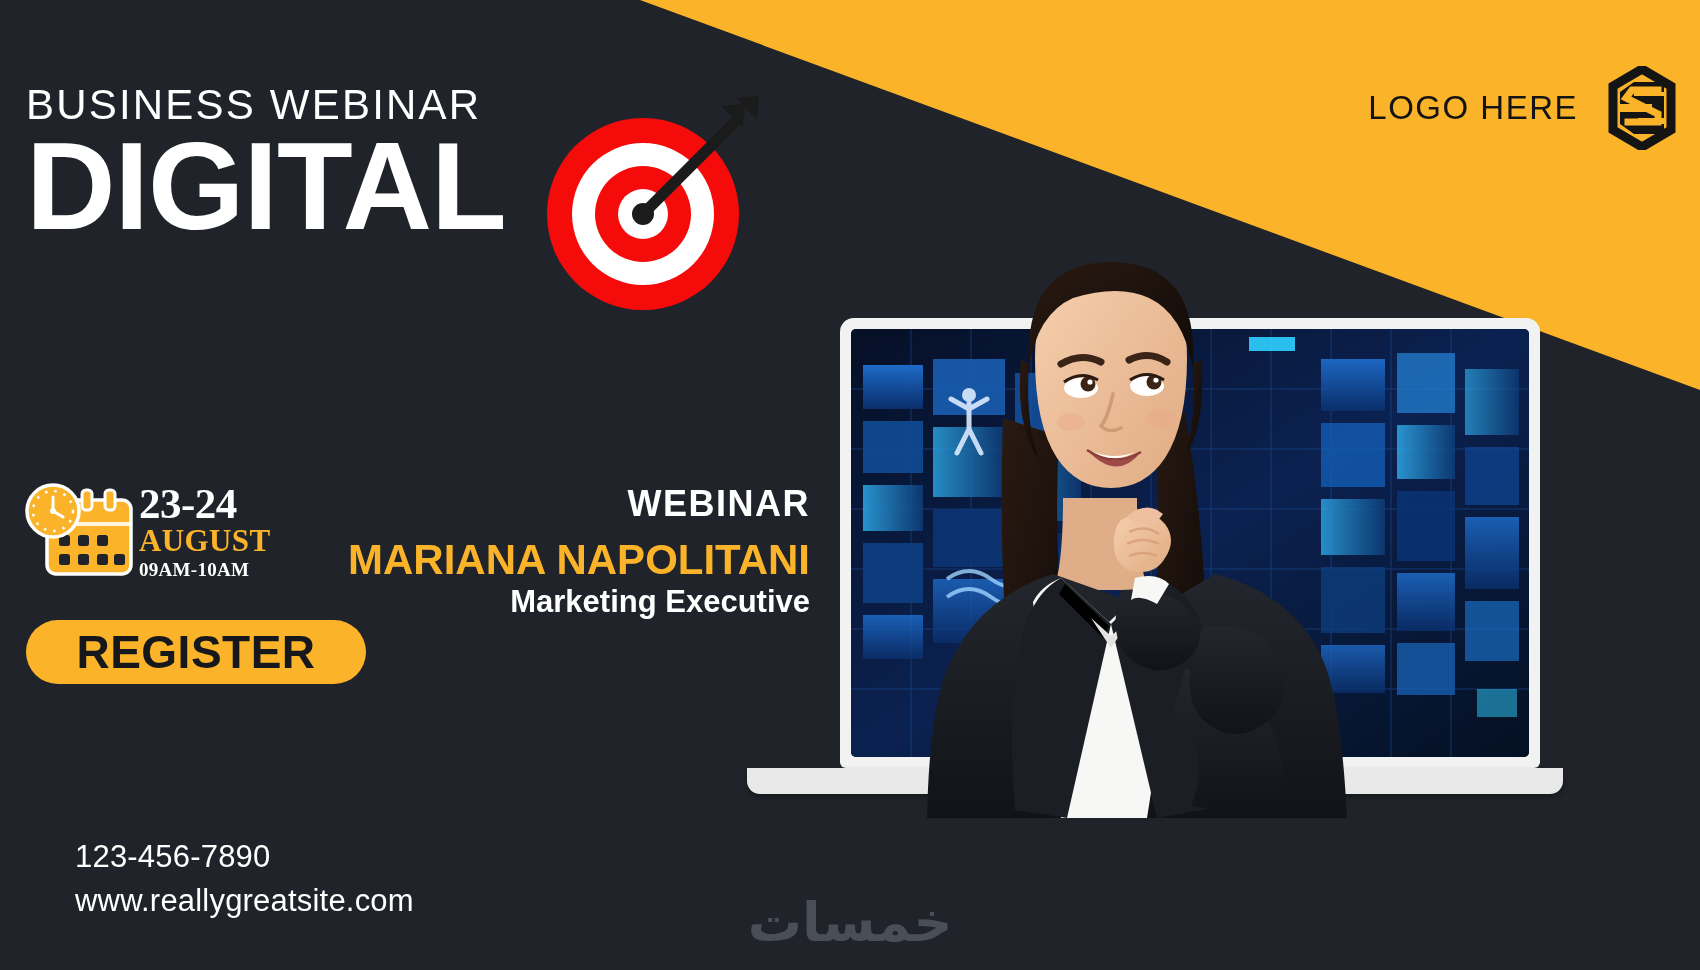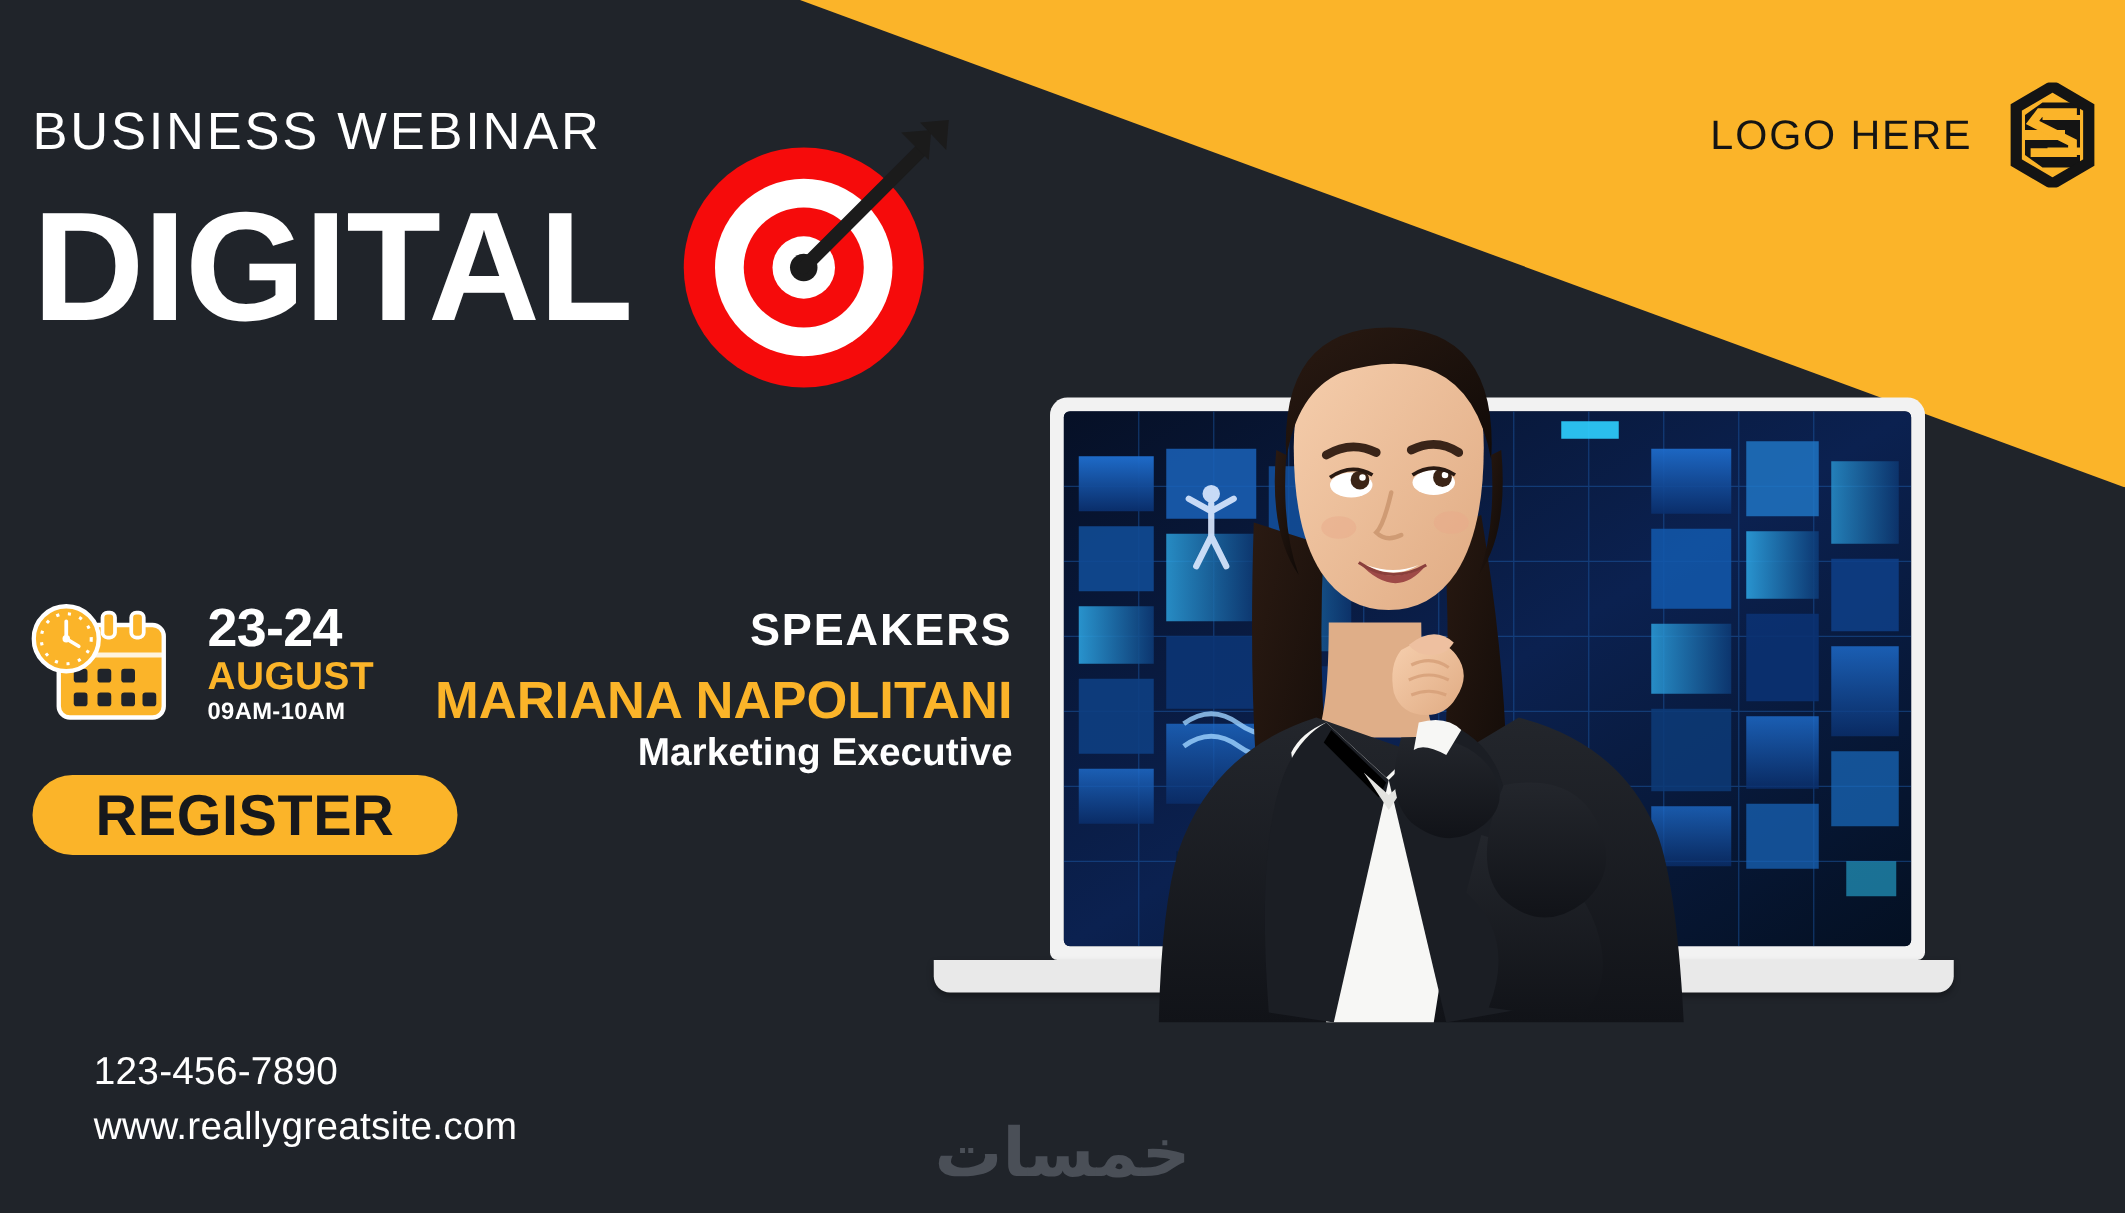--- a/index.html
+++ b/index.html
@@ -37,21 +37,21 @@
   .logo-mark { width:68px; height:84px; display:block; }
 
   
   .left-col {
     position:absolute; left:26px; top:84px;
     width:820px; z-index:5;
   }
   .eyebrow {
     font-size:42px; font-weight:400; letter-spacing:2.2px;
     color:#ffffff; line-height:1;
-    margin-bottom:30px;
+    margin-bottom:2px;
   }
   .title-1 {
     font-size:124px; font-weight:700; letter-spacing:-1px;
     color:#ffffff; line-height:0.94;
   }
   .title-2 {
     font-size:125px; font-weight:700; letter-spacing:-0.5px;
     color:#FBB429; line-height:1.0;
     margin-top:6px;
   }
@@ -60,21 +60,21 @@
   .target-icon {
     position:absolute; left:531px; top:86px;
     width:240px; height:240px; z-index:6;
   }
 
   
   .info-row {
     position:absolute; left:20px; top:470px;
     width:800px; height:130px; z-index:5;
   }
-  .date-block { position:absolute; left:5px; top:8px; display:flex; align-items:center; gap:29px; }
+  .date-block { position:absolute; left:5px; top:8px; display:flex; align-items:center; gap:2px;font-family:Liberation Serif, serif; }
   .cal-icon { width:112px; height:104px; flex:none; }
   .date-text { padding-top:4px; }
   .date-days {
     font-size:43px; font-weight:700; color:#ffffff;
     line-height:1; letter-spacing:-0.5px;
   }
   .date-month {
     font-size:31px; font-weight:700; color:#FBB429;
     line-height:1.05; letter-spacing:0.4px;
   }
@@ -214,21 +214,21 @@
         <circle cx="28" cy="33" r="3" fill="#ffffff"></circle>
       </svg>
       <div class="date-text">
         <div class="date-days">23-24</div>
         <div class="date-month">AUGUST</div>
         <div class="date-time">09AM-10AM</div>
       </div>
     </div>
 
     <div class="speaker-block">
-      <div class="speaker-label">SPEAKERS</div>
+      <div class="speaker-label">WEBINAR</div>
       <div class="speaker-name">MARIANA NAPOLITANI</div>
       <div class="speaker-role">Marketing Executive</div>
     </div>
   </div>
 
   <button class="register-btn">REGISTER</button>
 
   <div class="contact">
     <div>123-456-7890</div>
     <div>www.reallygreatsite.com</div>

